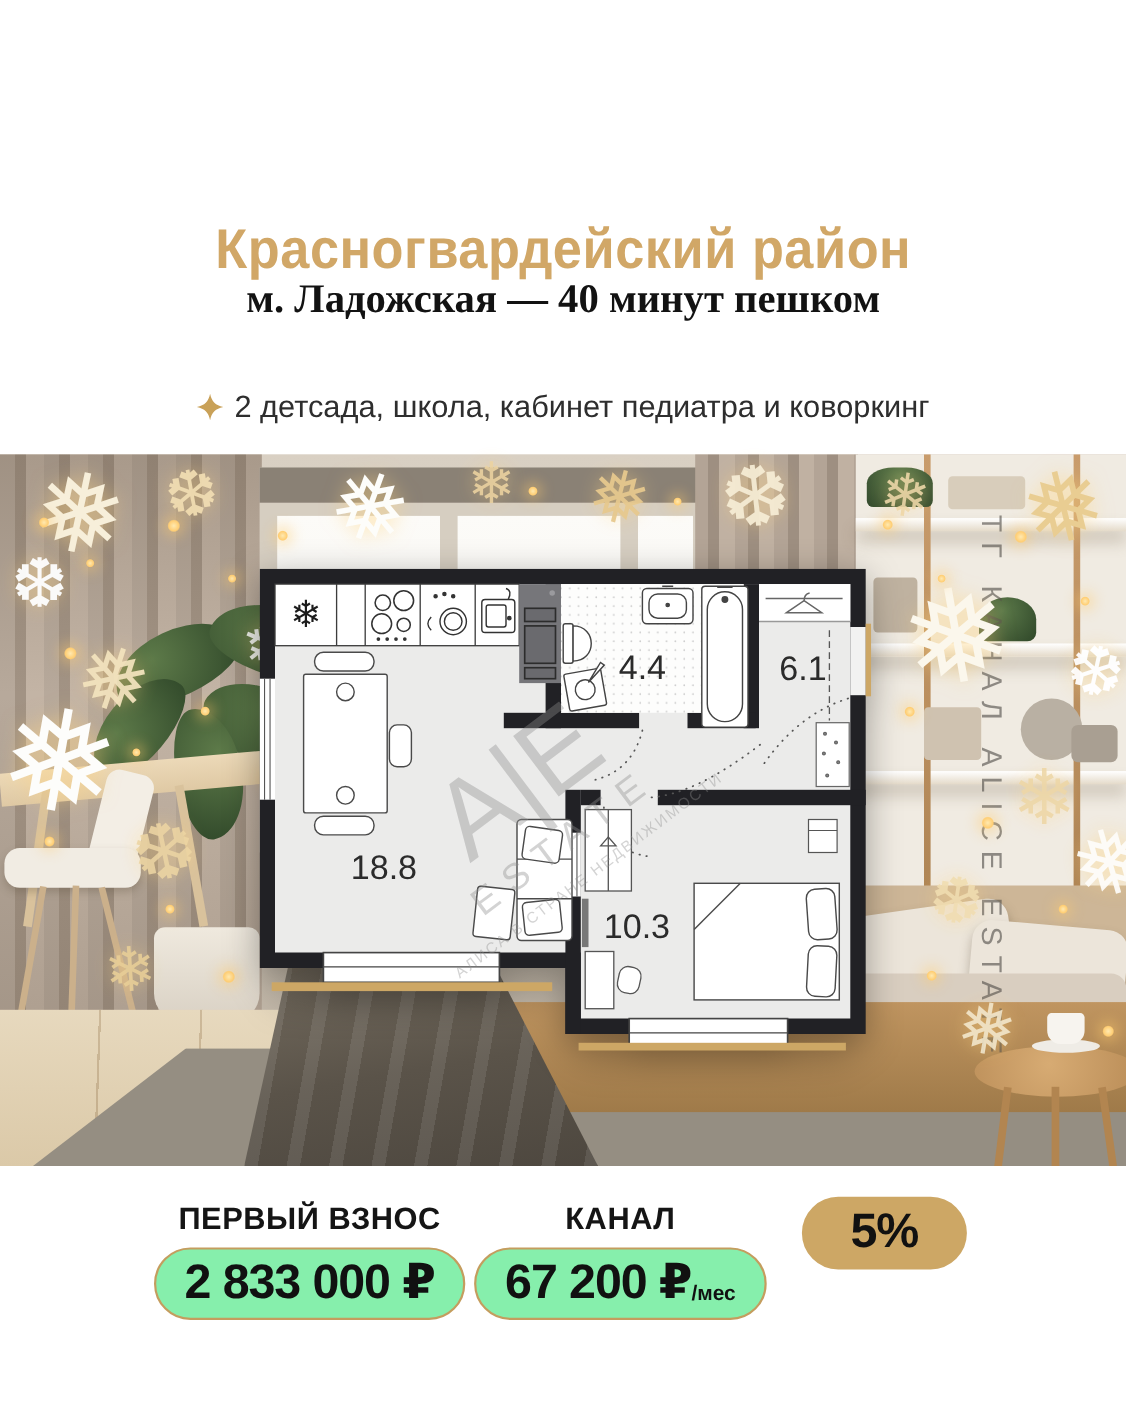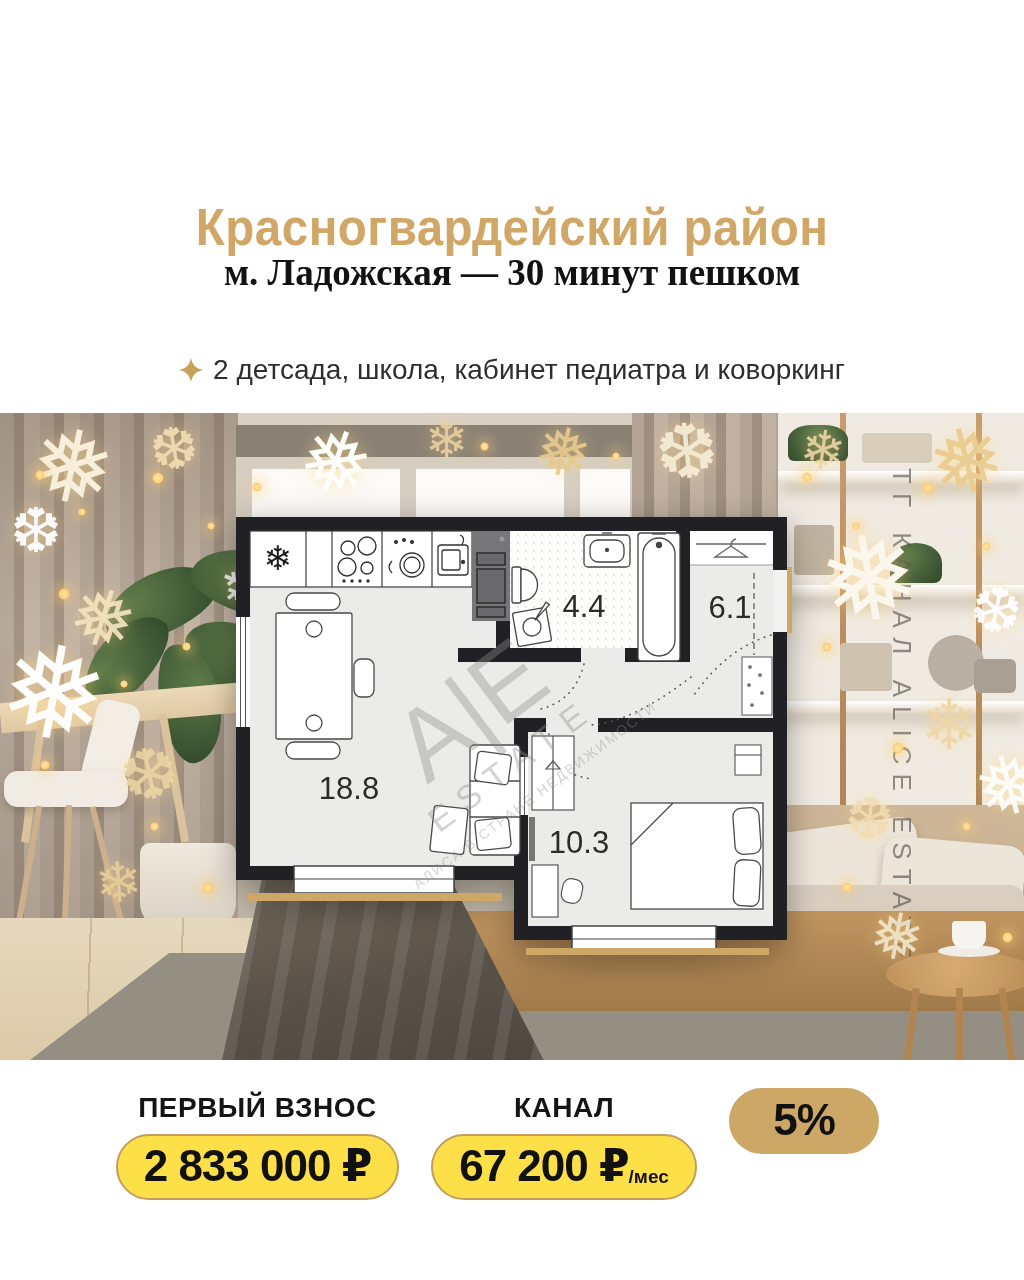--- a/index.html
+++ b/index.html
@@ -91,38 +91,38 @@
          text-shadow:0 0 16px rgba(255,214,130,.55);}
   .dot{position:absolute;border-radius:50%;
        background:radial-gradient(circle,#ffe9b0 0%,#ffce74 55%,rgba(255,200,100,0) 75%);
        box-shadow:0 0 12px 4px rgba(255,205,110,.45);}
   
   .plan{position:absolute;left:236px;top:517px;width:556px;height:473px;
         filter:drop-shadow(0 8px 16px rgba(0,0,0,.35));}
   
   .offers{position:absolute;left:0;top:1078px;width:1024px;height:202px;background:#ffffff;}
   .col{position:absolute;text-align:center;}
-  .c1{left:60px;width:395px;} .c2{left:425px;width:278px;} .c3{left:688px;width:232px;}
+  .c1{left:84px;width:395px;} .c2{left:425px;width:278px;} .c3{left:688px;width:232px;}
   .olabel{font-size:28px;font-weight:700;color:#151515;letter-spacing:0.5px;margin-top:14px;white-space:nowrap;}
   .pill{display:inline-block;margin-top:10px;height:62px;line-height:60px;border-radius:34px;
         padding:0 26px;white-space:nowrap;}
-  .outline{background:#fde047;border:2px solid #c49d5e;}
+  .outline{background:#86efac;border:2px solid #c49d5e;}
   .filled{background:#cda765;border:2px solid #cda765;padding:0 42px;}
   .pval{font-size:44px;font-weight:700;color:#111111;letter-spacing:-1px;}
   .psuf{font-size:19px;font-weight:700;color:#111111;position:relative;top:2px;letter-spacing:0;}
 </style>
 </head>
 <body>
 
 <div class="poster">
 
   <div class="district">
     <span>Красногвардейский район</span>
   </div>
-  <div class="metro">м. Ладожская — 30 минут пешком</div>
+  <div class="metro">м. Ладожская — 40 минут пешком</div>
 
   <div class="feature f2">
     <span class="sp">
       <svg width="24" height="24" viewBox="0 0 24 24">
           <path d="M12 0C13.4 7 17 10.6 24 12 17 13.4 13.4 17 12 24 10.6 17 7 13.4 0 12 7 10.6 10.6 7 12 0Z" fill="#c9a158"></path>
         </svg>
     </span><span>2 детсада, школа, кабинет педиатра и коворкинг</span>
   </div>
 
   <div class="photo">

